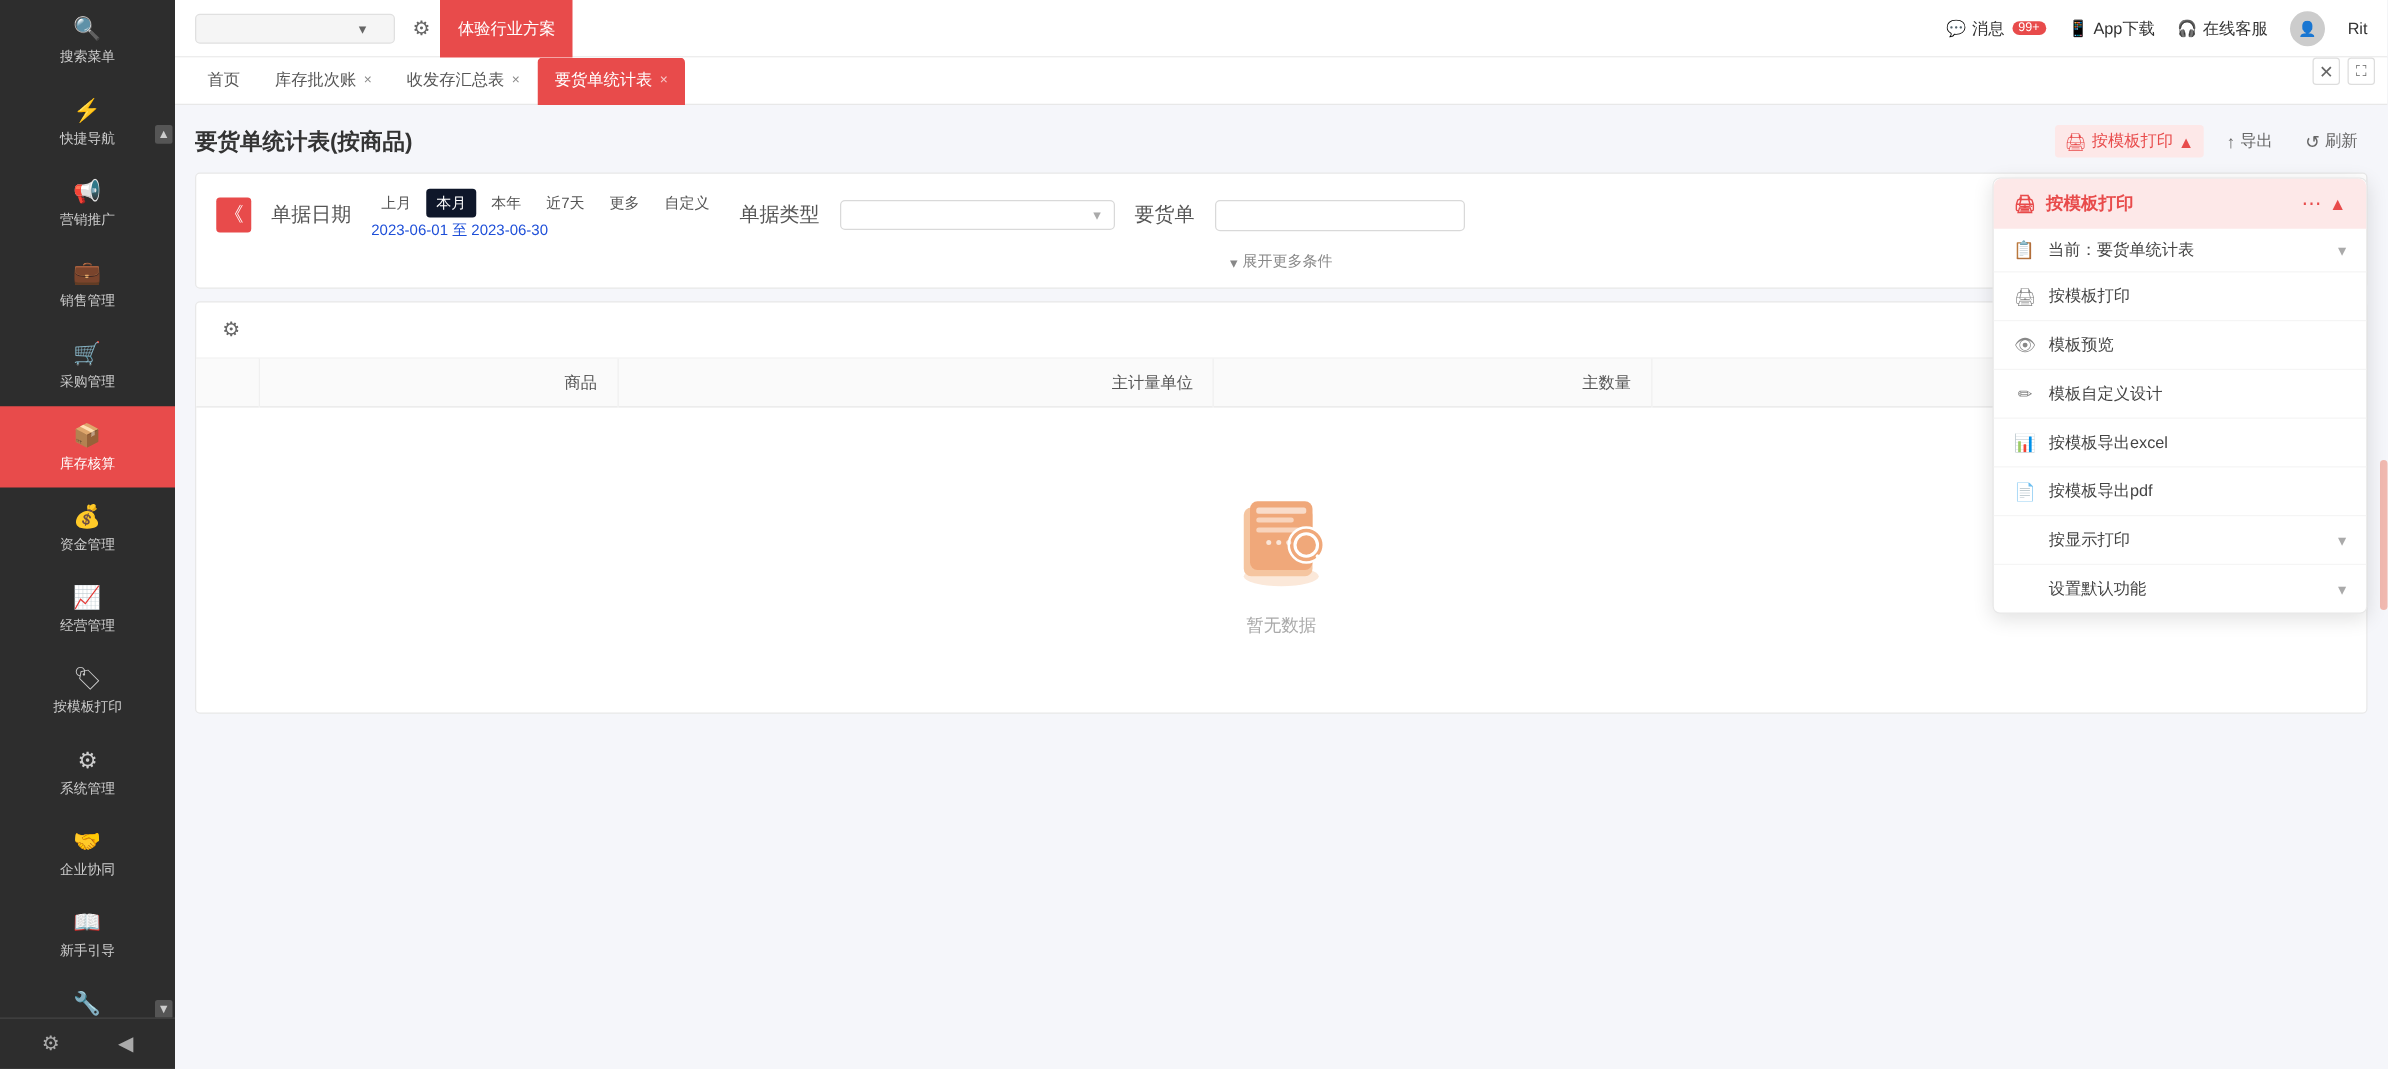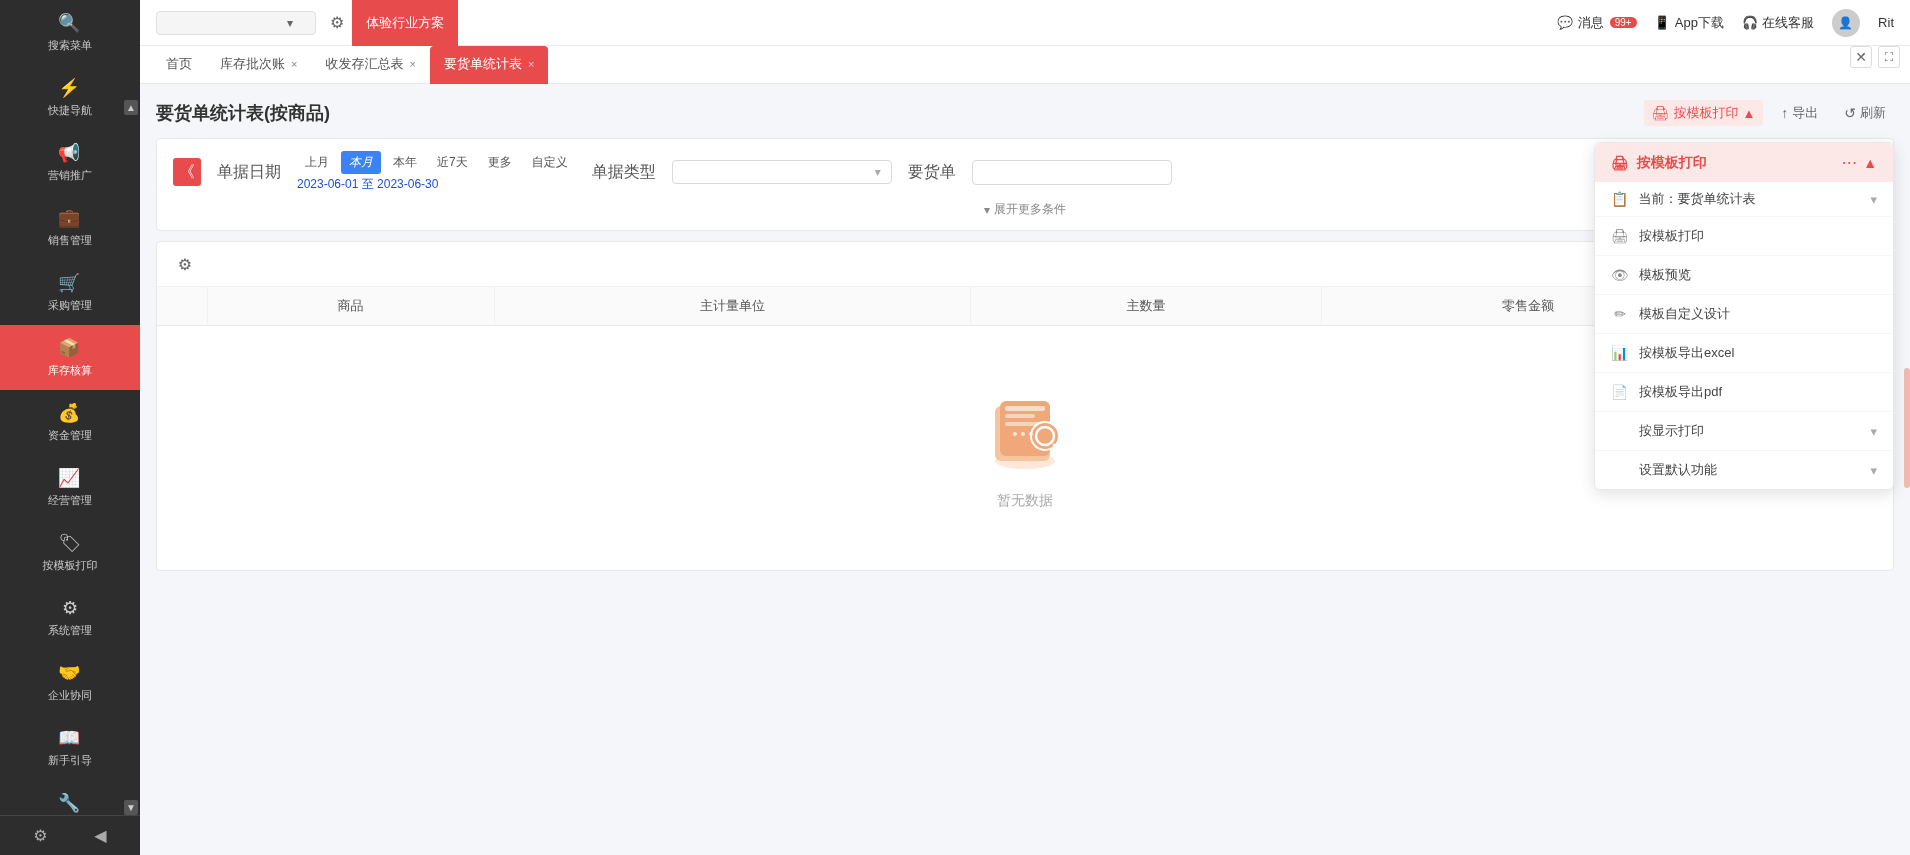--- a/index.html
+++ b/index.html
@@ -325,23 +325,22 @@
       gap: 4px;
     }
     .date-tab {
       padding: 3px 8px;
       font-size: 12px;
       border-radius: 3px;
       cursor: pointer;
       color: #555;
     }
     .date-tab.active {
-      background: #3b82f6;
+      background: #0f172a;
       color: #fff;
-      font-style: italic;
     }
     .date-range {
       font-size: 12px;
       color: #1d4ed8;
       margin-top: 2px;
     }
     .filter-dropdown {
       display: flex;
       align-items: center;
       border: 1px solid #d9d9d9;
@@ -394,21 +393,21 @@
     }
     thead tr {
       background: #fafafa;
       border-bottom: 1px solid #e8e8e8;
     }
     th {
       padding: 10px 16px;
       font-size: 13px;
       color: #555;
       font-weight: 500;
-      text-align: center;
+      text-align: right;
       border-right: 1px solid #f0f0f0;
     }
     th:last-child { border-right: none; }
     .empty-state {
       display: flex;
       flex-direction: column;
       align-items: center;
       justify-content: flex-end;
       padding: 60px 0;
     }

